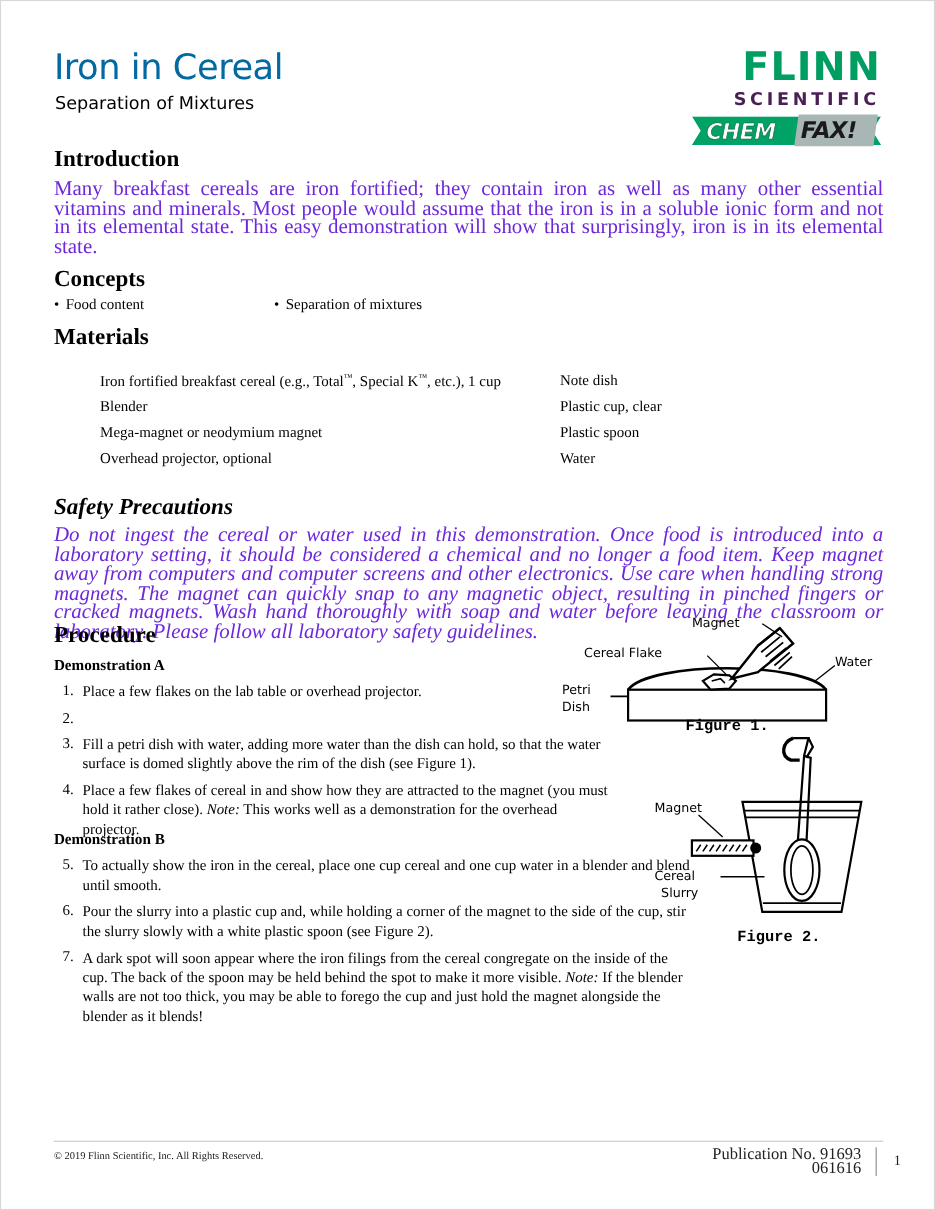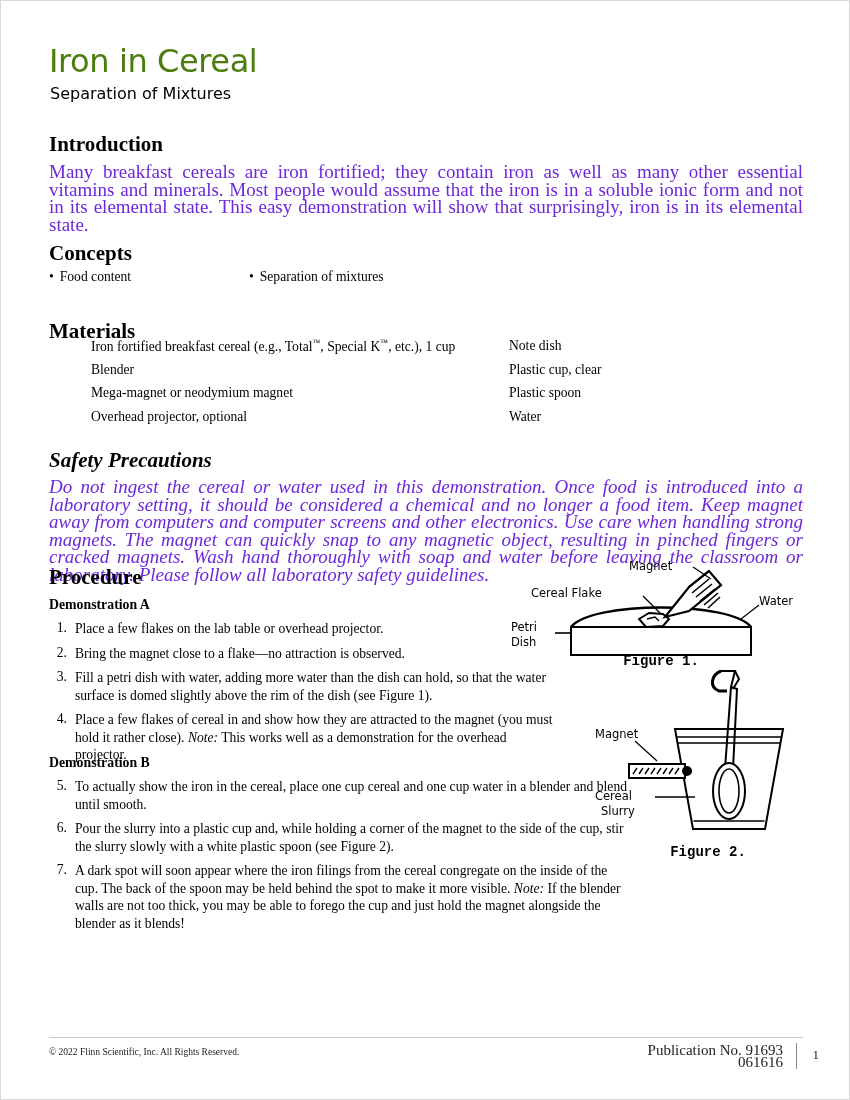--- a/index.html
+++ b/index.html
@@ -28,21 +28,21 @@
     left: 48px; top: 44px;
     width: 754px;
   }
   .doc-title {
     font-family: "DejaVu Sans", sans-serif;
     font-size: 32px;
     font-weight: 400;
     letter-spacing: -0.4px;
     line-height: 1.05;
     margin: 0;
-    color: #4d7c0f;
+    color: #0369a1;
   }
   .doc-subtitle {
     font-family: "DejaVu Sans", sans-serif;
     font-size: 16px;
     font-weight: 400;
     margin: 5px 0 0 1px;
     color: #000;
   }
 
   
@@ -145,21 +145,21 @@
     position: absolute; left: 48px; top: 268px; width: 754px;
     display: flex;
   }
   .concepts-row .col { font-family: "Liberation Serif", serif; font-size: 13.6px; }
   .col-1 { width: 252px; padding-left: 40px; }
   .col-2 { width: 200px; }
   .col-3 { width: 250px; }
   .bullet { margin-right: 6px; }
 
   
-  .materials-head { position: absolute; left: 48px; top: 318px; }
+  .materials-head { position: absolute; left: 48px; top: 293px; }
   .materials-grid {
     position: absolute; left: 48px; top: 337px; width: 754px;
   }
   .materials-grid .mrow { display: flex; height: 23.5px; }
   .materials-grid .m-left { width: 460px; padding-left: 42px; font-size: 13.6px; }
   .materials-grid .m-right { width: 280px; font-size: 13.6px; }
   sup.tm { font-size: 8px; vertical-align: super; }
 
   
   .safety-head { position: absolute; left: 48px; top: 447px; }
@@ -245,20 +245,30 @@
 </head>
 <body>
 
 <div class="page">
 
   <div class="header">
     <h1 class="doc-title">Iron in Cereal</h1>
     <div class="doc-subtitle">Separation of Mixtures</div>
   </div>
 
+  <div class="logo">
+    <div class="logo-flinn">FLINN</div>
+    <div class="logo-scientific">SCIENTIFIC</div>
+    <div class="logo-banner">
+      <div class="banner-ribbon"></div>
+      <div class="banner-fax-box"></div>
+      <div class="banner-chem">CHEM</div>
+      <div class="banner-fax">FAX!</div>
+    </div>
+  </div>
 
   <h2 class="section intro-head">Introduction</h2>
   <div class="body-text intro-body">Many breakfast cereals are iron fortified; they contain iron as well as many other essential vitamins and minerals. Most people would assume that the iron is in a soluble ionic form and not in its elemental state. This easy demonstration will show that surprisingly, iron is in its elemental state.</div>
 
   <h2 class="section concepts-head">Concepts</h2>
   <div class="concepts-row">
     <div class="col col-2">
       <span class="bullet">•</span><span>Food content</span>
     </div>
     <div class="col col-3">
@@ -292,21 +302,20 @@
   <h2 class="section proc-head">Procedure</h2>
   <div class="demo-label proc-demo-a">Demonstration A</div>
 
   <div class="steps a">
     <div class="step">
       <div class="num">1.</div>
       <div class="txt">Place a few flakes on the lab table or overhead projector.</div>
     </div>
     <div class="step">
       <div class="num">2.</div>
-      <div class="txt">Bring the magnet close to a flake—no attraction is observed.</div>
     </div>
     <div class="step">
       <div class="num">3.</div>
       <div class="txt">Fill a petri dish with water, adding more water than the dish can hold, so that the water surface is domed slightly above the rim of the dish (see Figure 1).</div>
     </div>
     <div class="step">
       <div class="num">4.</div>
       <div class="txt"><span>Place a few flakes of cereal in and show how they are attracted to the magnet (you must hold it rather close). </span><span class="note">Note:</span><span> This works well as a demonstration for the overhead projector.</span></div>
     </div>
   </div>
@@ -378,21 +387,21 @@
       <line x1="22" y1="72" x2="44" y2="92" stroke="#000" stroke-width="1.2"></line>
       <line x1="42" y1="128" x2="82" y2="128" stroke="#000" stroke-width="1.4"></line>
     </svg>
     <span class="fig-label" style="left:-18px; top:58px;">Magnet</span>
     <span class="fig-label" style="left:-18px; top:120px;">Cereal</span>
     <span class="fig-label" style="left:-12px; top:135px;">Slurry</span>
   </div>
   <div class="fig-caption fig2-caption">Figure 2.</div>
 
   <div class="footer-rule"></div>
-  <div class="footer-left">© 2022 Flinn Scientific, Inc. All Rights Reserved.</div>
+  <div class="footer-left">© 2019 Flinn Scientific, Inc. All Rights Reserved.</div>
   <div class="footer-right">
     <div>Publication No. 91693</div>
     <div>061616</div>
   </div>
   <div class="footer-divider"></div>
   <div class="footer-page">1</div>
 
 </div>
 
 </body></html>

